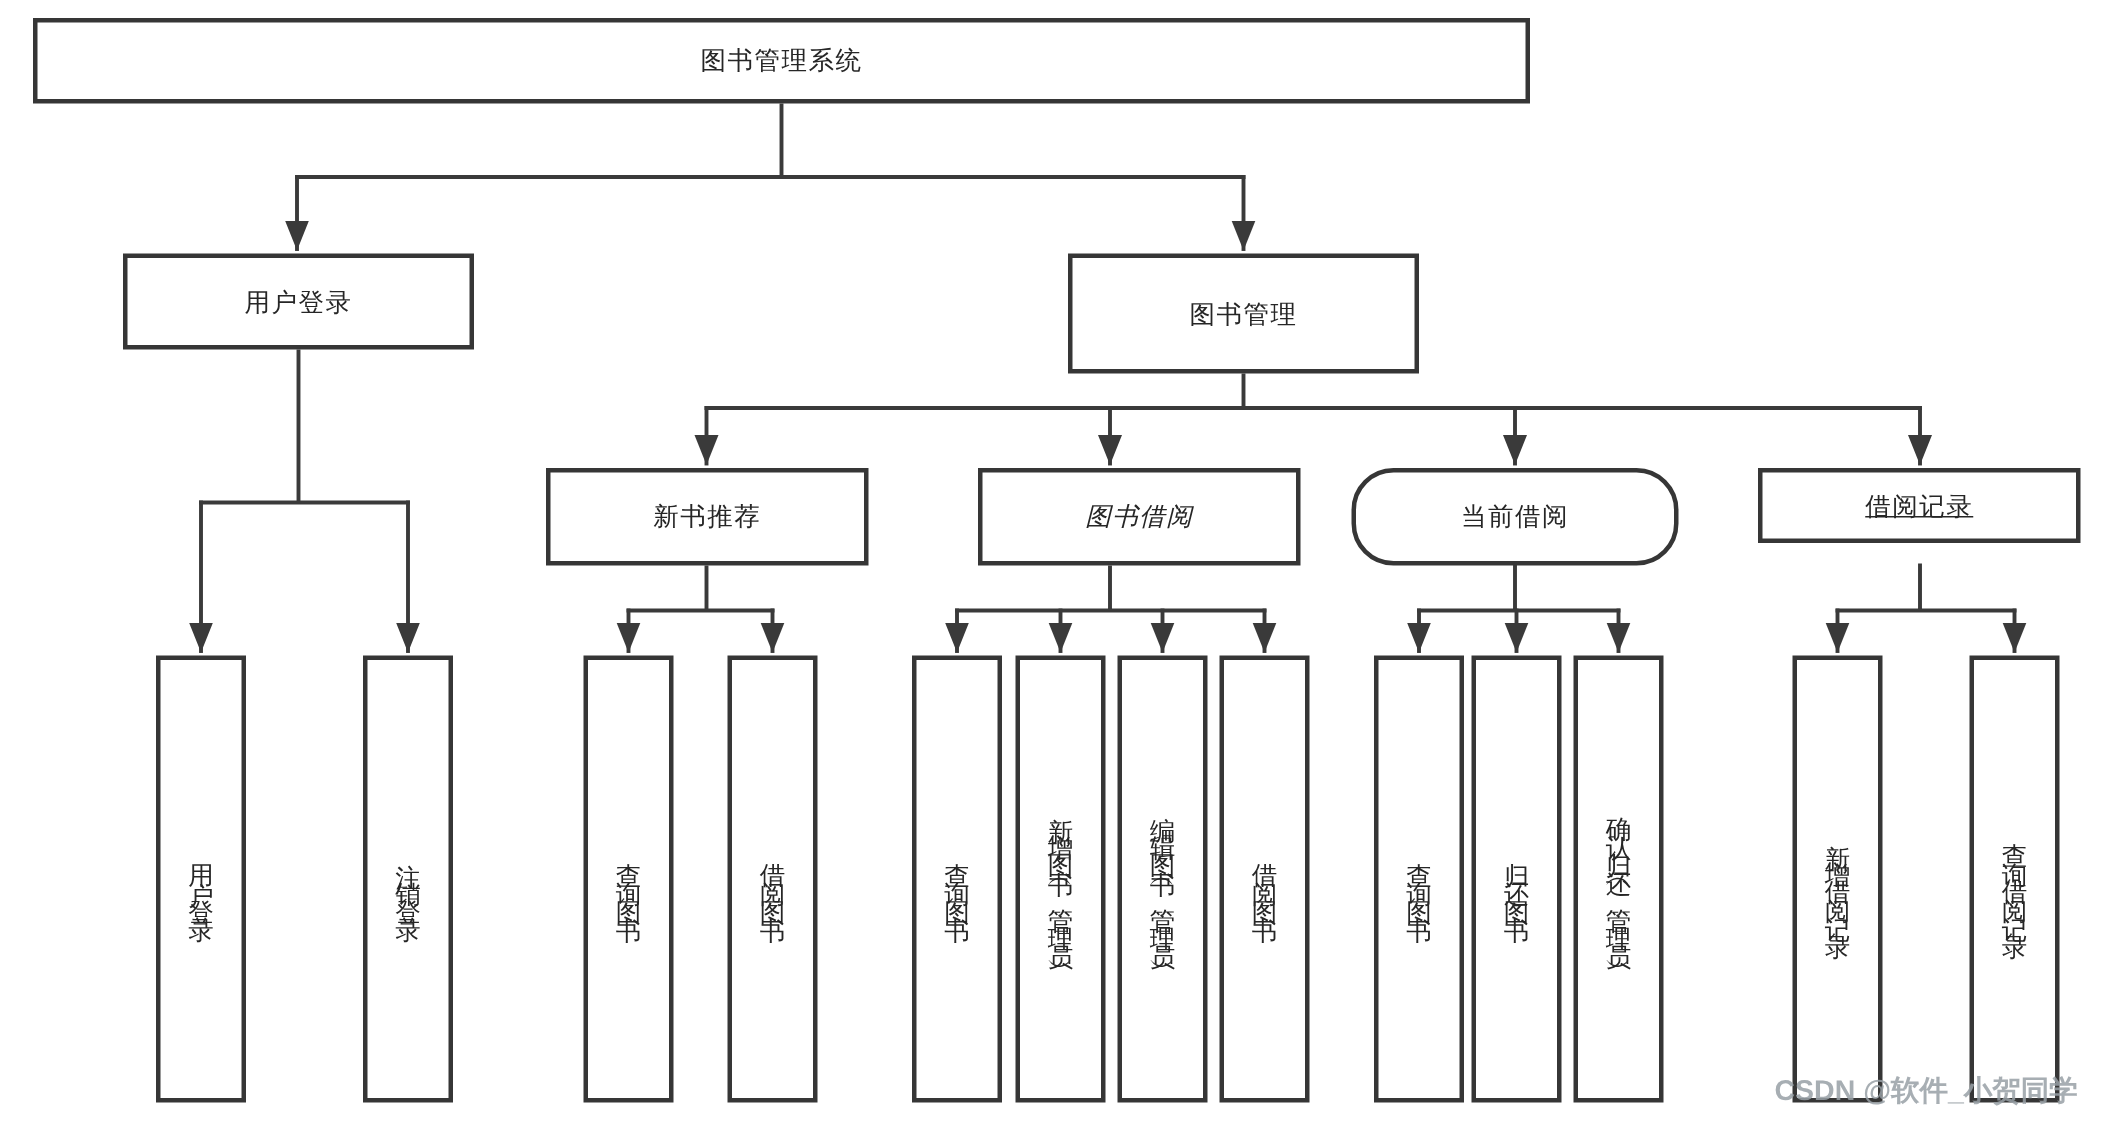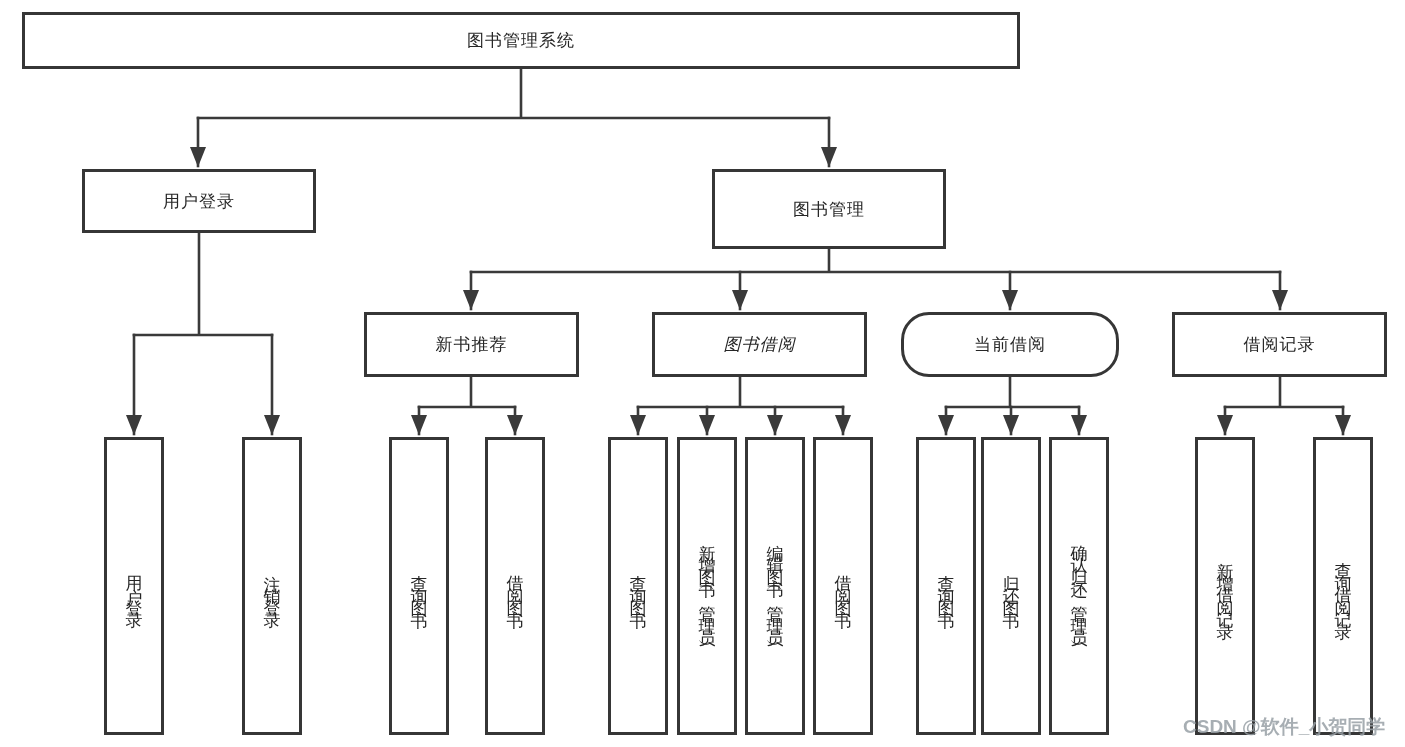--- a/index.html
+++ b/index.html
@@ -46,21 +46,21 @@
     letter-spacing: 1px;
     color: var(--text);
     white-space: nowrap;
   }
   .root  { left: 22px;  top: 12px;  width: 998px; height: 57px; }
   .b-user{ left: 82px;  top: 169px; width: 234px; height: 64px; }
   .b-book{ left: 712px; top: 169px; width: 234px; height: 80px; }
   .g1 { left: 364px;  top: 312px; width: 215px; height: 65px; }
   .g2 { left: 652px;  top: 312px; width: 215px; height: 65px; font-style: italic; }
   .g3 { left: 901px;  top: 312px; width: 218px; height: 65px; border-radius: 28px; }
-  .g4 { left: 1172px; top: 312px; width: 215px; height: 65px; }
+  .g4 { left: 1172px; top: 312px; width: 215px; height: 50px; text-decoration: underline; }
 
   .vbox {
     position: absolute;
     top: 437px;
     width: 60px;
     height: 298px;
     background: var(--background);
     border: 3px solid var(--box-border);
     display: flex;
     align-items: center;

